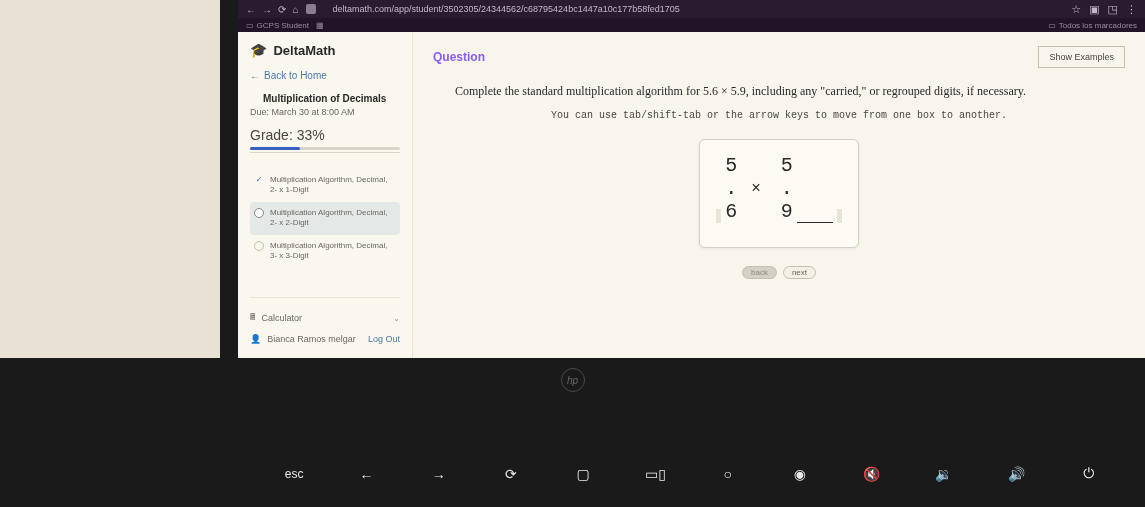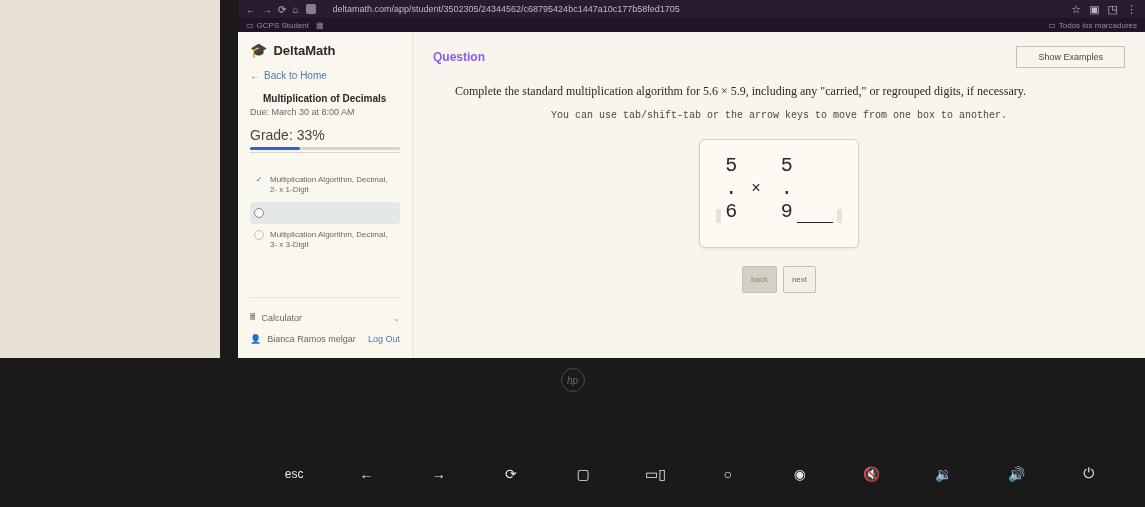--- a/index.html
+++ b/index.html
@@ -42,35 +42,35 @@
     .skill-marker.pending { border: 1px solid #c4c0b5; border-radius: 50%; }
     
     .sidebar-footer { border-top: 1px solid #e8e4d8; padding-top: 8px; }
     .footer-row { display: flex; align-items: center; gap: 6px; font-size: 9px; color: #6b6863; padding: 4px 0; cursor: pointer; }
     .footer-row .chevron { margin-left: auto; font-size: 8px; color: #9a9690; }
     .logout-link { margin-left: auto; color: #4a7ba6; font-size: 9px; cursor: pointer; }
     
     .main-content { flex: 1; padding: 14px 20px; position: relative; }
     .question-header { display: flex; justify-content: space-between; align-items: center; margin-bottom: 14px; }
     .question-label { font-size: 12px; font-weight: 700; color: #8b5cf6; }
-    .examples-btn { border: 1px solid #c4c0b5; background: transparent; padding: 5px 21px; font-size: 9px; color: #4a4742; cursor: pointer; }
+    .examples-btn { border: 1px solid #c4c0b5; background: transparent; padding: 5px 10px; font-size: 9px; color: #4a4742; cursor: pointer; }
     
     .question-text { font-size: 12px; color: #2a2828; line-height: 1.5; margin-bottom: 10px; font-family: Georgia, serif; margin-left: 22px; }
     .hint-text { font-size: 10px; color: #4a4742; text-align: center; margin-bottom: 18px; font-family: Liberation Mono, monospace; }
     
     .work-card { width: 160px; margin: 0 auto; background: #fcfaf2; border: 1px solid #d4d0c4; border-radius: 6px; padding: 14px 16px 24px; box-shadow: 0 1px 3px rgba(0,0,0,0.08); }
     .mult-grid { display: flex; flex-direction: row; align-items: flex-end; gap: 4px; font-family: 'Courier New', monospace; font-size: 20px; color: #2a2828; }
     .carry-box { width: 14px; height: 14px; background: #e8e4d8; }
     .mult-row { display: flex; align-items: center; gap: 6px; }
     .mult-op { font-size: 16px; margin-right: 14px; }
     .mult-line { width: 98px; height: 1px; background: #2a2828; margin-top: 2px; }
     .answer-box { width: 14px; height: 14px; background: #e8e4d8; margin-top: 4px; }
     
     .nav-buttons { display: flex; justify-content: center; gap: 6px; margin-top: 18px; }
-    .nav-btn { border: 1px solid #c4c0b5; background: #f2efe5; padding: 8px 8px; font-size: 8px; color: #6b6863; cursor: pointer; border-radius: 2px; }
+    .nav-btn { border: 1px solid #c4c0b5; background: #f2efe5; padding: 1px 8px; font-size: 8px; color: #6b6863; cursor: pointer; border-radius: 8px; }
     .nav-btn.back { background: #d4d0c4; color: #8a8782; }
     .laptop-bottom { position: absolute; top: 358px; left: 0; right: 0; bottom: 0; background: #1a1a1a; }
     .hp-logo { position: absolute; top: 368px; left: 50%; transform: translateX(-50%); width: 24px; height: 24px; border: 1px solid #4a4a4a; border-radius: 50%; display: flex; align-items: center; justify-content: center; color: #6a6a6a; font-size: 10px; font-style: italic; }
     .keyboard-area { position: absolute; top: 440px; left: 238px; right: 0; height: 67px; display: flex; align-items: center; justify-content: space-around; padding: 0 20px; }
     .key { width: 40px; height: 30px; display: flex; align-items: center; justify-content: center; color: #e8e8e8; font-size: 14px; }
     .key.esc { font-size: 12px; text-align: center; }
     
     .left-desk { position: absolute; top: 0; left: 0; width: 238px; height: 358px; background: #e8e2d4; }
     .left-bezel-dark { position: absolute; top: 0; left: 220px; width: 18px; height: 358px; background: #1a1a1a; }
   </style>
@@ -132,20 +132,21 @@
       </div>
       <div class="progress-divider"></div>
 
       <div class="skill-list">
         <div class="skill-item">
           <span class="skill-marker done">✓</span>
           <span>Multiplication Algorithm, Decimal, 2- x 1-Digit</span>
         </div>
         <div class="skill-item active">
           <span class="skill-marker current"></span>
+          <span>Multiplication Algorithm, Decimal, 2- x 2-Digit</span>
         </div>
         <div class="skill-item">
           <span class="skill-marker pending"></span>
           <span>Multiplication Algorithm, Decimal, 3- x 3-Digit</span>
         </div>
       </div>
 
       <div class="sidebar-footer">
         <div class="footer-row">
           <span>🖩</span>

